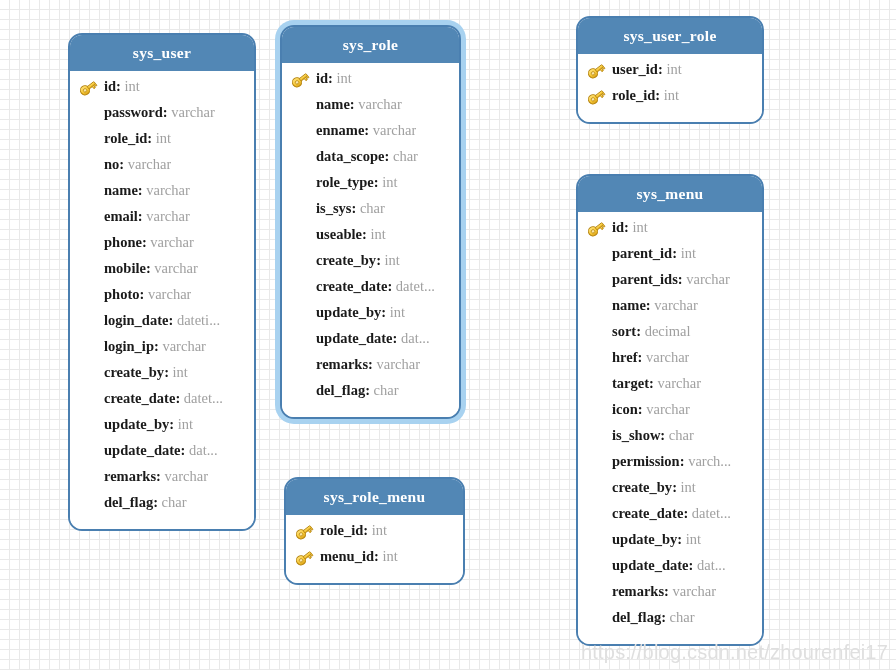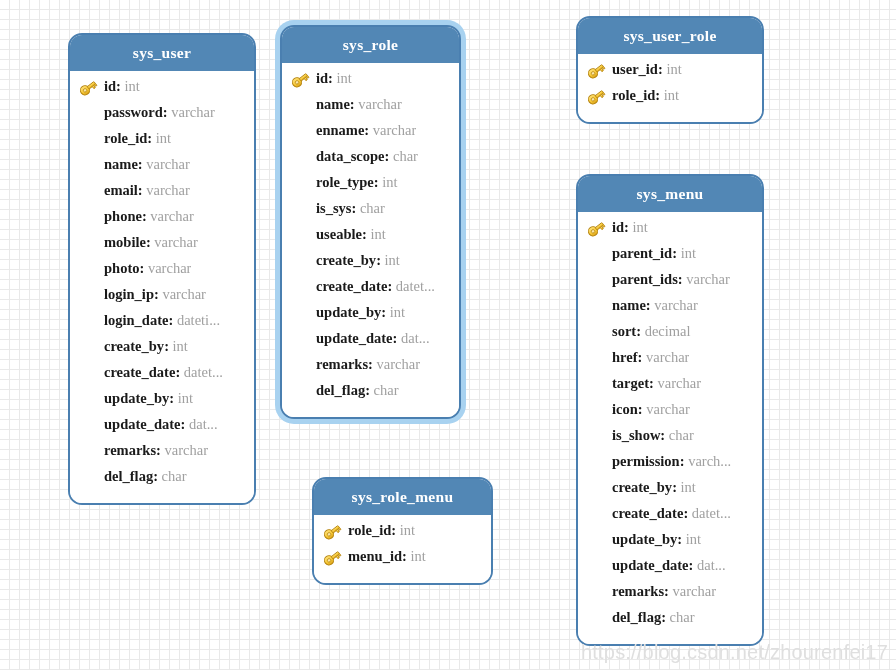--- a/index.html
+++ b/index.html
@@ -140,45 +140,49 @@
           <div class="attr-row">
             <span class="key-slot"></span>
             <span class="attr-text"><span class="attr-name">password</span><span class="attr-name">:</span> <span class="attr-type">varchar</span></span>
           </div>
           <div class="attr-row">
             <span class="key-slot"></span>
             <span class="attr-text"><span class="attr-name">role_id</span><span class="attr-name">:</span> <span class="attr-type">int</span></span>
           </div>
           <div class="attr-row">
             <span class="key-slot"></span>
+            <span class="attr-text"><span class="attr-name">no</span><span class="attr-name">:</span> <span class="attr-type">varchar</span></span>
+          </div>
+          <div class="attr-row">
+            <span class="key-slot"></span>
             <span class="attr-text"><span class="attr-name">name</span><span class="attr-name">:</span> <span class="attr-type">varchar</span></span>
           </div>
           <div class="attr-row">
             <span class="key-slot"></span>
             <span class="attr-text"><span class="attr-name">email</span><span class="attr-name">:</span> <span class="attr-type">varchar</span></span>
           </div>
           <div class="attr-row">
             <span class="key-slot"></span>
             <span class="attr-text"><span class="attr-name">phone</span><span class="attr-name">:</span> <span class="attr-type">varchar</span></span>
           </div>
           <div class="attr-row">
             <span class="key-slot"></span>
             <span class="attr-text"><span class="attr-name">mobile</span><span class="attr-name">:</span> <span class="attr-type">varchar</span></span>
           </div>
           <div class="attr-row">
             <span class="key-slot"></span>
             <span class="attr-text"><span class="attr-name">photo</span><span class="attr-name">:</span> <span class="attr-type">varchar</span></span>
           </div>
           <div class="attr-row">
             <span class="key-slot"></span>
+            <span class="attr-text"><span class="attr-name">login_date</span><span class="attr-name">:</span> <span class="attr-type">dateti...</span></span>
+          </div>
+          <div class="attr-row">
+            <span class="key-slot"></span>
             <span class="attr-text"><span class="attr-name">login_ip</span><span class="attr-name">:</span> <span class="attr-type">varchar</span></span>
-          </div>
-          <div class="attr-row">
-            <span class="key-slot"></span>
-            <span class="attr-text"><span class="attr-name">login_date</span><span class="attr-name">:</span> <span class="attr-type">dateti...</span></span>
           </div>
           <div class="attr-row">
             <span class="key-slot"></span>
             <span class="attr-text"><span class="attr-name">create_by</span><span class="attr-name">:</span> <span class="attr-type">int</span></span>
           </div>
           <div class="attr-row">
             <span class="key-slot"></span>
             <span class="attr-text"><span class="attr-name">create_date</span><span class="attr-name">:</span> <span class="attr-type">datet...</span></span>
           </div>
           <div class="attr-row">
@@ -399,21 +403,21 @@
           <div class="attr-row">
             <span class="key-slot"></span>
             <span class="attr-text"><span class="attr-name">remarks</span><span class="attr-name">:</span> <span class="attr-type">varchar</span></span>
           </div>
           <div class="attr-row">
             <span class="key-slot"></span>
             <span class="attr-text"><span class="attr-name">del_flag</span><span class="attr-name">:</span> <span class="attr-type">char</span></span>
           </div>
         </div>
       </div>
-      <div class="entity" style="left: 312px; top: 477px; width: 181px;">
+      <div class="entity" style="left: 284px; top: 477px; width: 181px;">
         <div class="entity-header">sys_role_menu</div>
         <div class="entity-body">
           <div class="attr-row">
             <span class="key-slot">
               <svg width="20" height="18" viewBox="0 0 20 18" aria-hidden="true">
                 <defs>
                   <linearGradient id="kg" x1="0" y1="0" x2="0" y2="1">
                     <stop offset="0%" stop-color="#ffe27a"></stop>
                     <stop offset="55%" stop-color="#f7c836"></stop>
                     <stop offset="100%" stop-color="#d9a21a"></stop>

